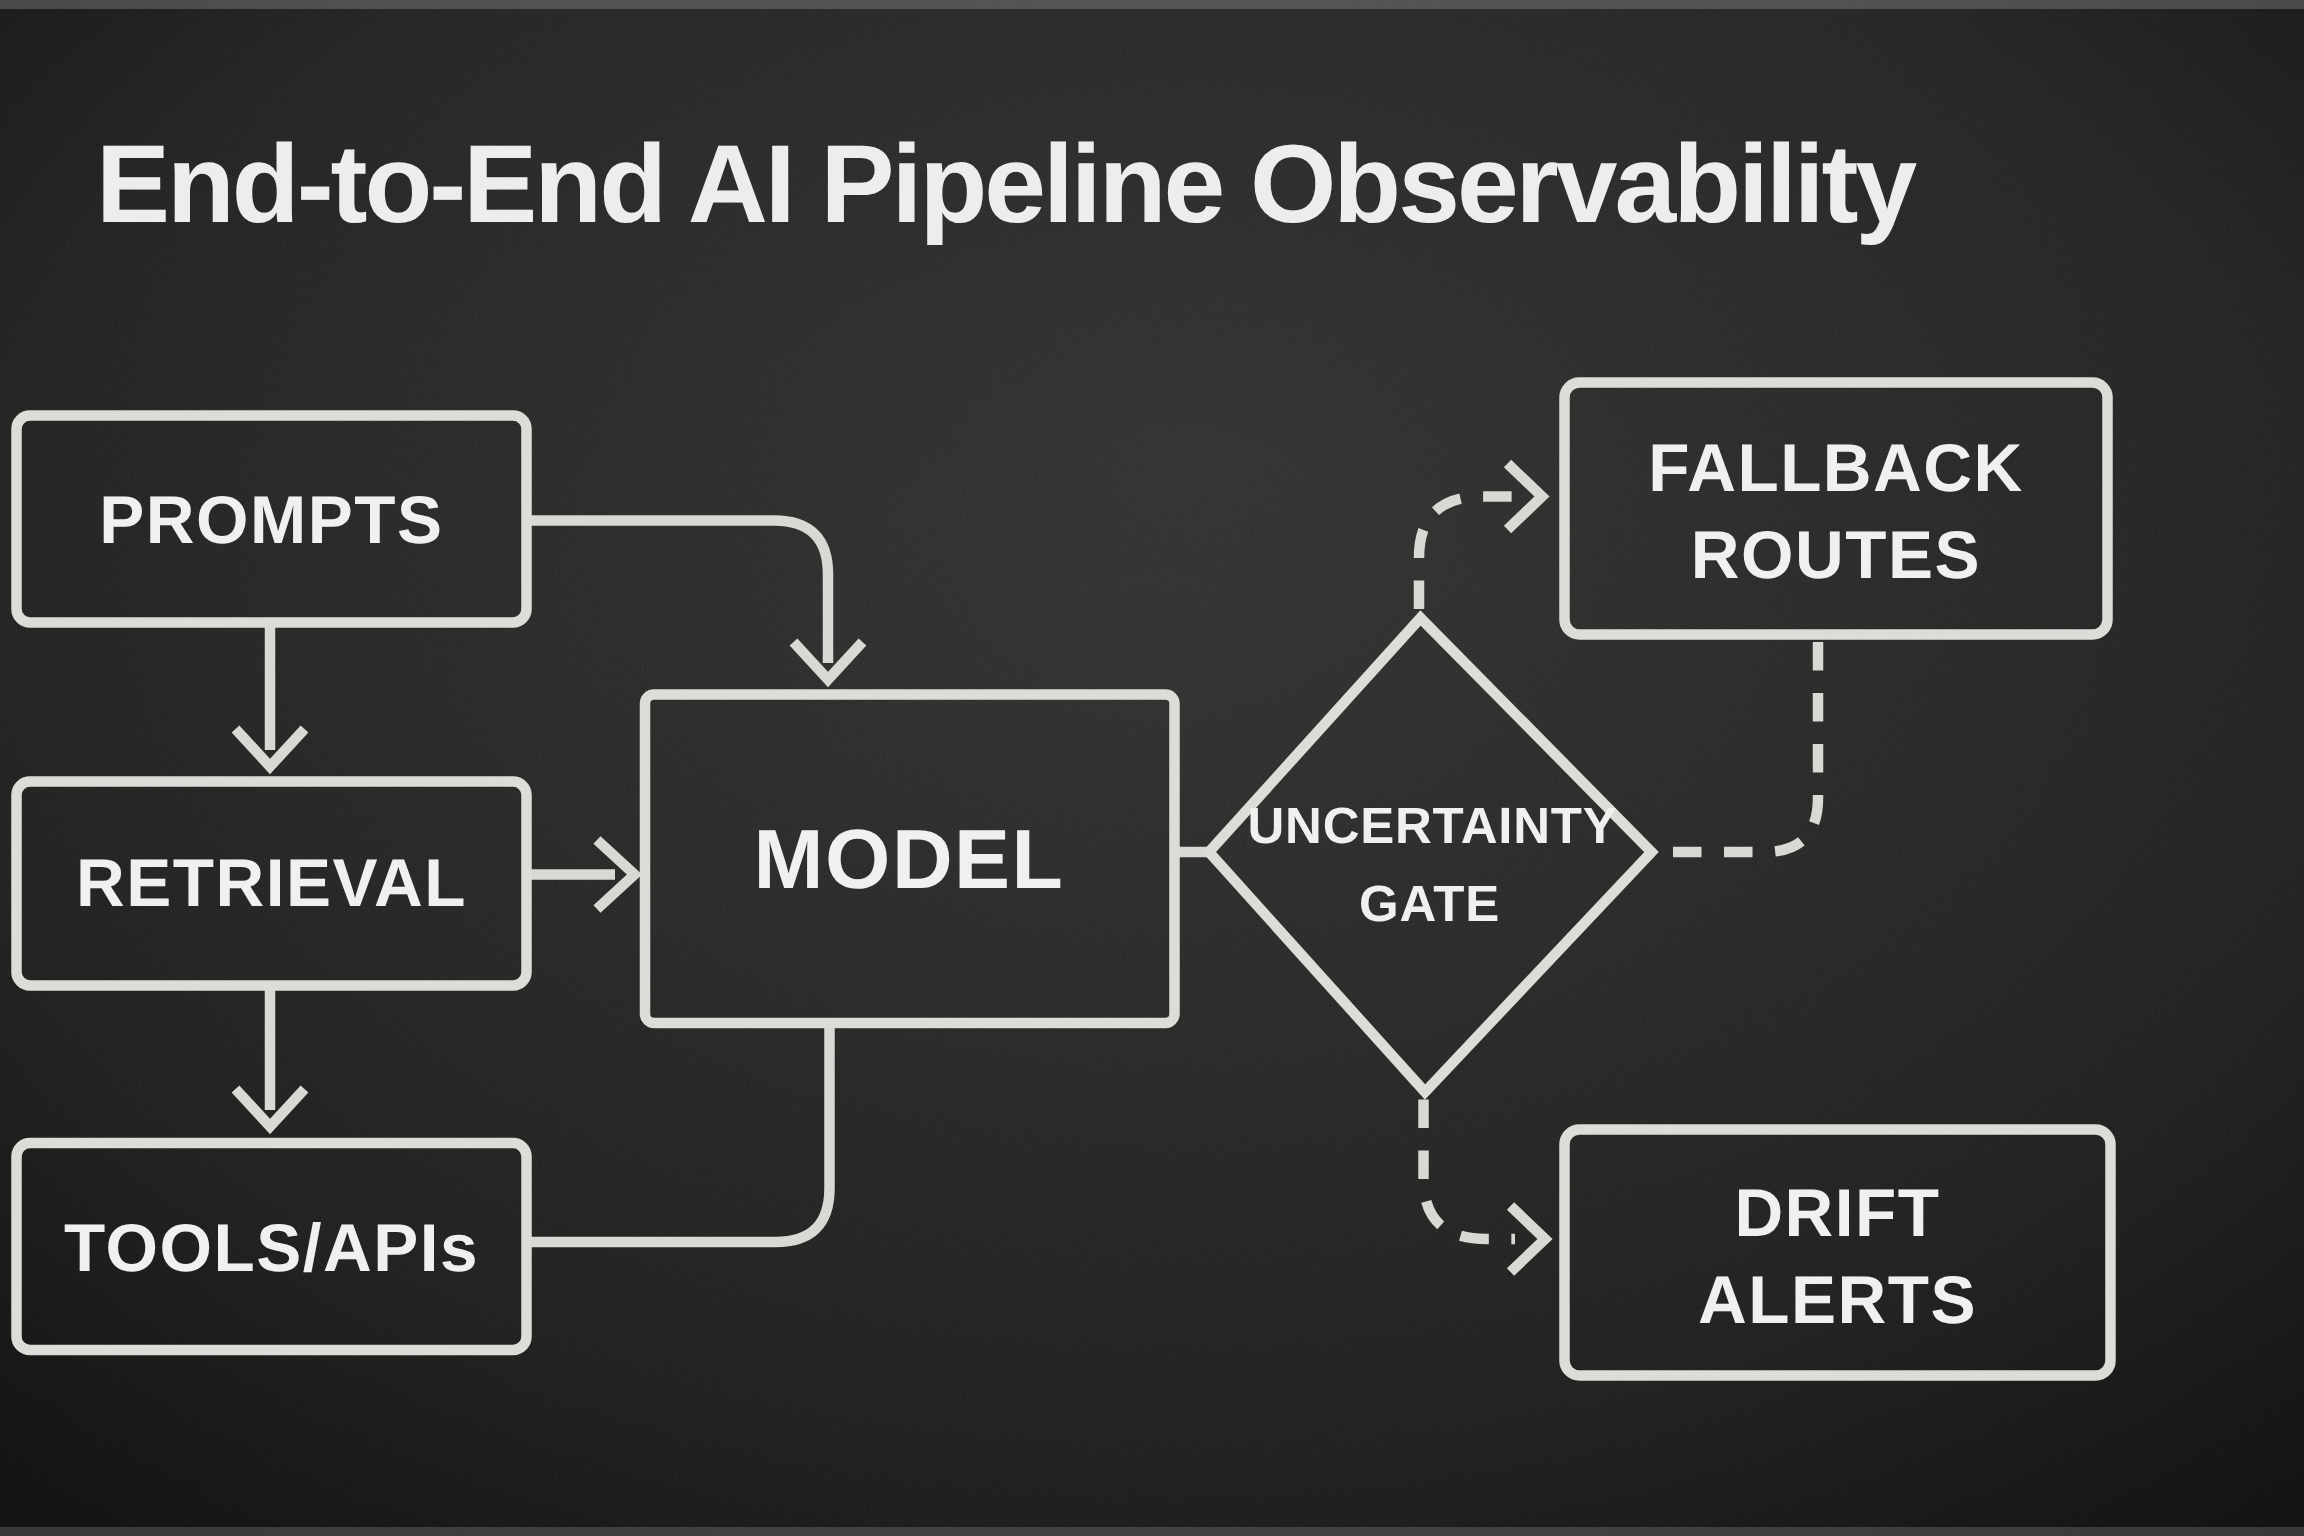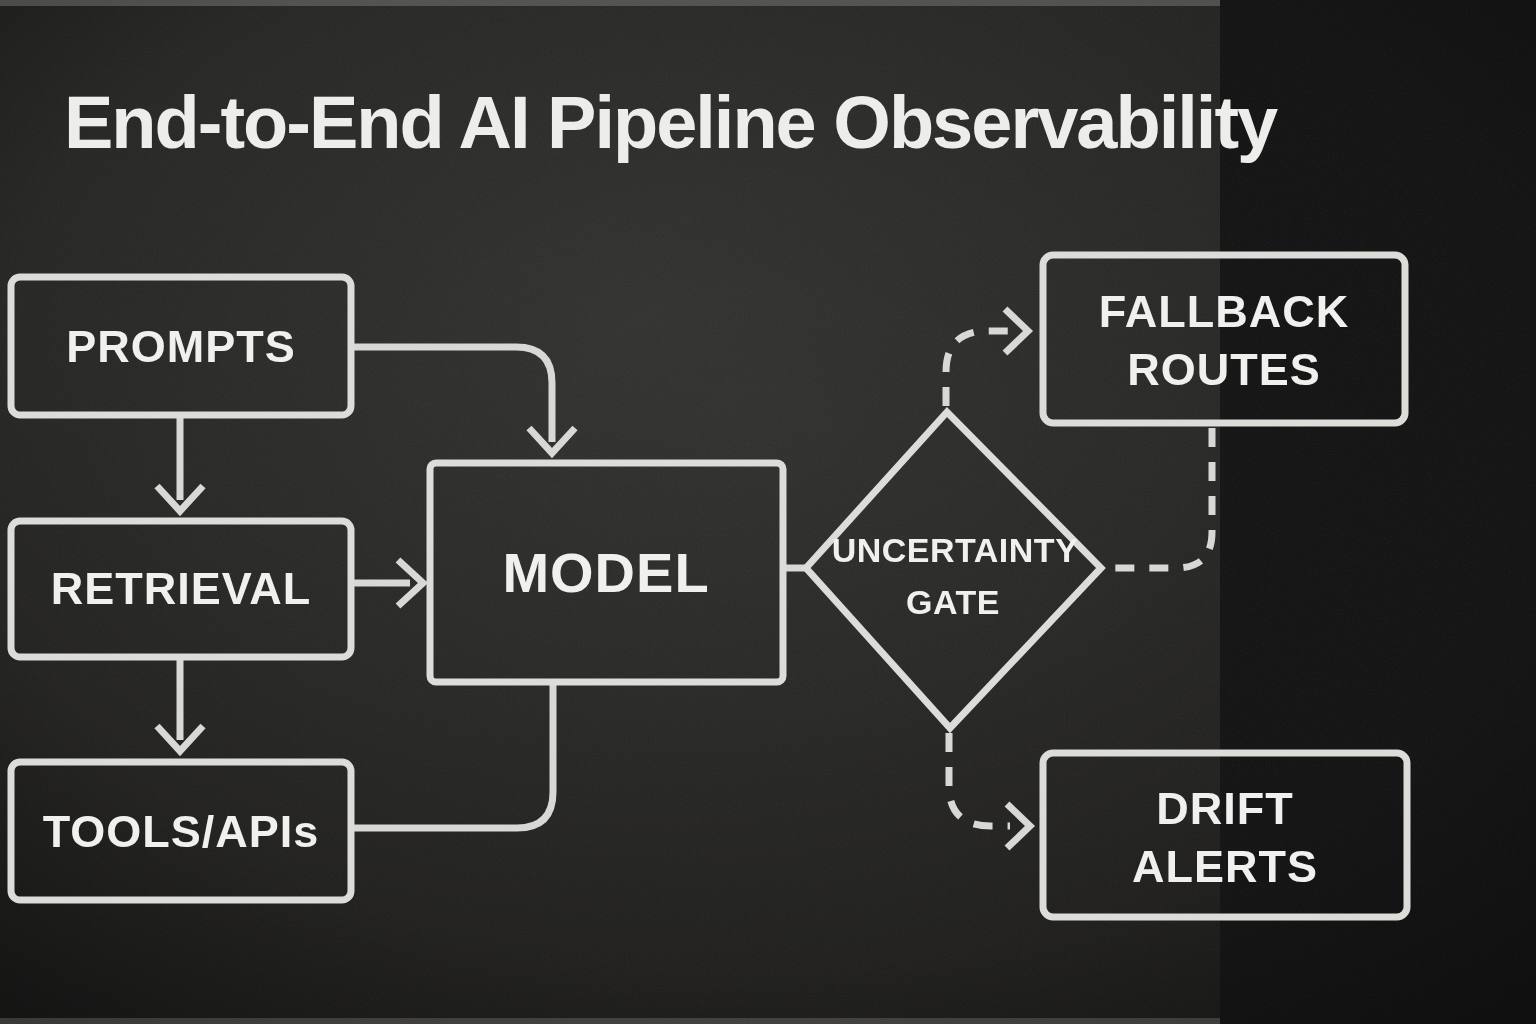--- a/index.html
+++ b/index.html
@@ -6,21 +6,21 @@
     margin: 0;
     padding: 0;
     width: 1536px;
     height: 1024px;
     overflow: hidden;
     background: #111;
     font-family: "Liberation Sans", "DejaVu Sans", sans-serif;
   }
   .board {
     position: relative;
-    width: 1220px;
+    width: 1536px;
     height: 1024px;
     background:
       radial-gradient(ellipse 1300px 900px at 52% 30%, #30302e 0%, #272726 45%, #201f1e 75%, #181817 100%);
   }
   .board::before {
     content: "";
     position: absolute;
     left: 0; top: 0; right: 0;
     height: 6px;
     background: rgba(190,190,185,0.28);

